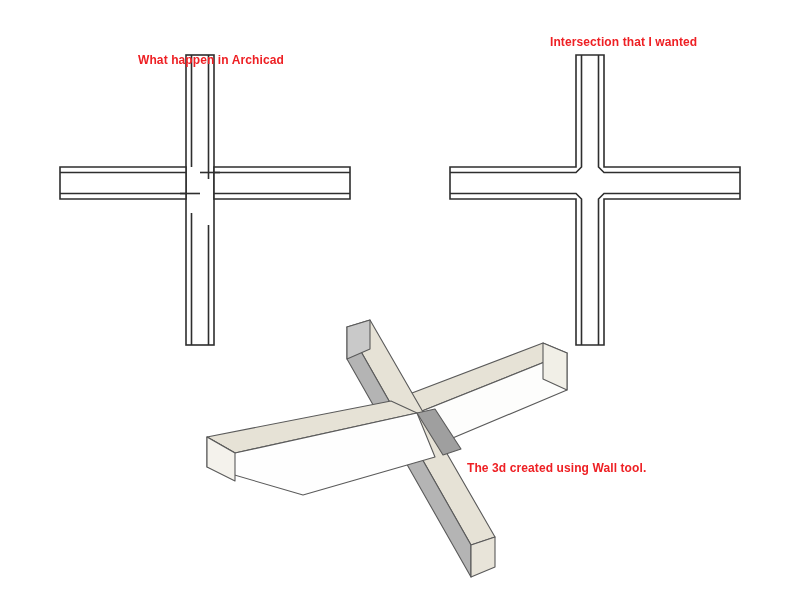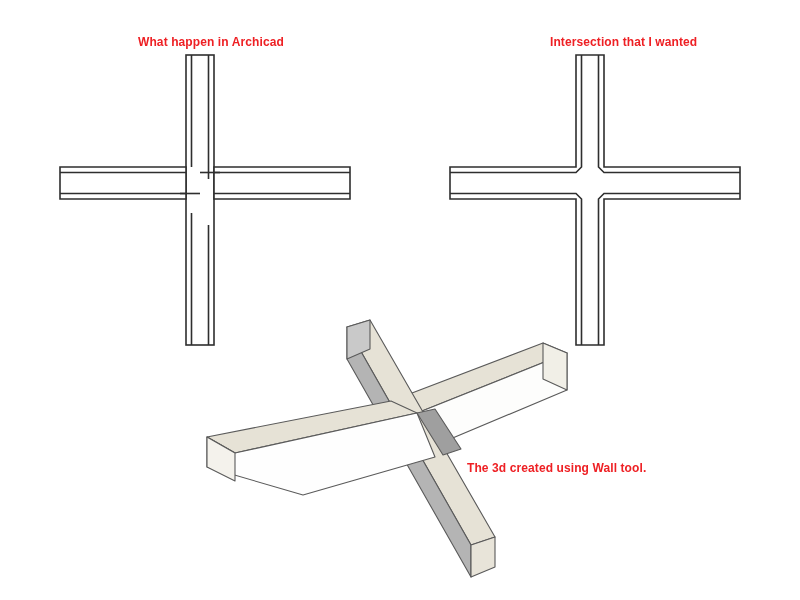--- a/index.html
+++ b/index.html
@@ -20,21 +20,21 @@
   }
   .label {
     position: absolute;
     color: #ee2024;
     font-family: "Liberation Sans", sans-serif;
     font-size: 12px;
     font-weight: bold;
     white-space: nowrap;
     letter-spacing: 0.1px;
   }
-  #label-archicad { left: 138px; top: 35px; }
+  #label-archicad { left: 138px; top: 53px; }
   #label-wanted   { left: 527px; top: 35px; padding-left: 23px; }
   #label-3d       { left: 467px; top: 461px; }
 
   .figure {
     position: absolute;
   }
   #fig-left  { left: 60px;  top: 55px;  width: 290px; height: 290px; }
   #fig-right { left: 450px; top: 55px;  width: 290px; height: 290px; }
   #fig-3d    { left: 195px; top: 305px; width: 380px; height: 285px; }
 

